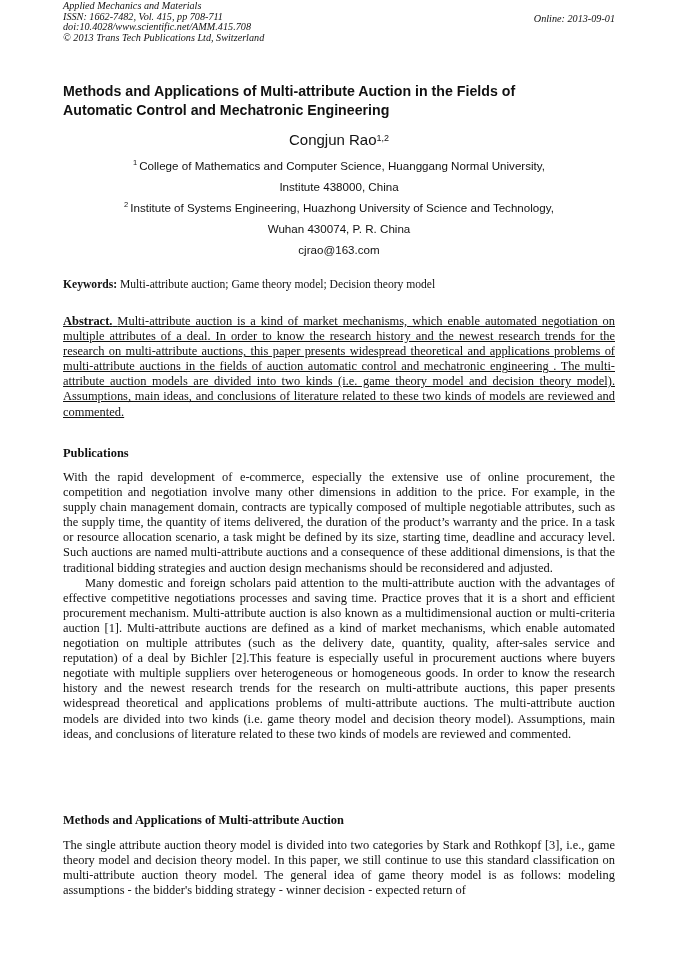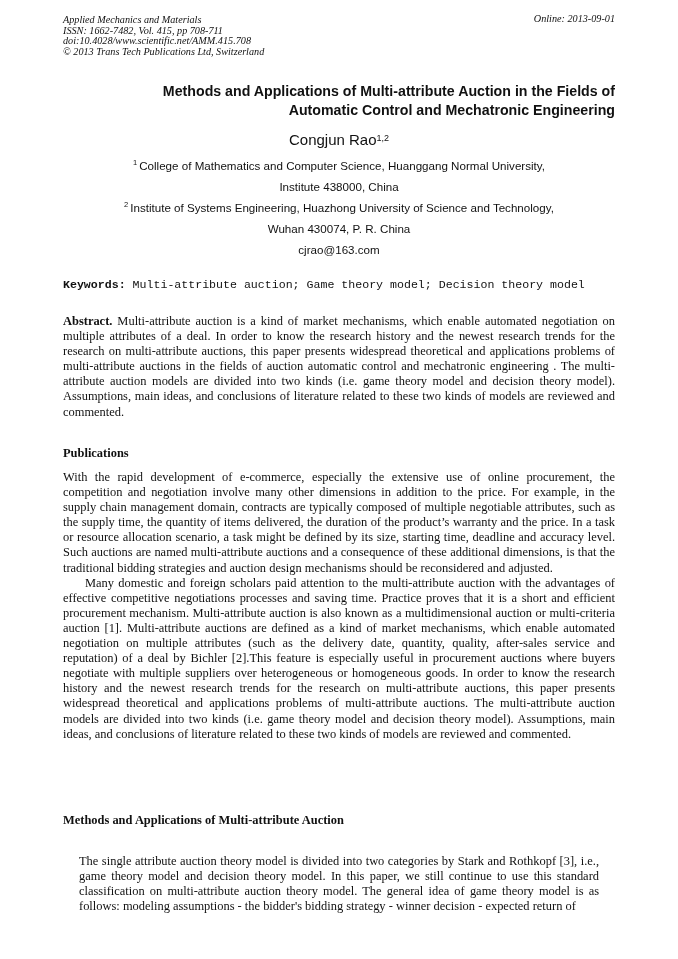--- a/index.html
+++ b/index.html
@@ -16,21 +16,21 @@
     }
     .page {
       position: absolute;
       left: 0; top: 0;
       width: 678px;
       height: 959px;
     }
     .header-left {
       position: absolute;
       left: 63px;
-      top: 15px;
+      top: 1px;
       font-family: "Liberation Serif", serif;
       font-style: italic;
       font-size: 10.2px;
       line-height: 10.6px;
       color: #111;
     }
     .header-right {
       position: absolute;
       right: 63px;
       top: 14px;
@@ -38,21 +38,21 @@
       font-style: italic;
       font-size: 10.2px;
       line-height: 10.6px;
       color: #111;
     }
     .title {
       position: absolute;
       left: 63px;
       width: 552px;
       top: 82px;
-      text-align: right;
+      text-align: left;
       font-family: "Liberation Sans", sans-serif;
       font-weight: bold;
       font-size: 14.2px;
       line-height: 18.5px;
       color: #111;
     }
     .author {
       position: absolute;
       left: 63px;
       width: 552px;
@@ -83,37 +83,38 @@
       vertical-align: top;
       position: relative;
       top: -3px;
       margin-right: 2px;
     }
     .keywords {
       position: absolute;
       left: 63px;
       width: 560px;
       top: 277px;
-      font-family: Liberation Mono, monospace;
+      font-family: Liberation Serif, serif;
       font-size: 11.6px;
       line-height: 15px;
     }
     .keywords b { font-weight: bold; }
     .body-text {
       font-family: "Liberation Serif", serif;
       font-size: 12.45px;
       line-height: 15.1px;
       text-align: justify;
       color: #111;
     }
     .abstract {
       position: absolute;
       left: 63px;
       width: 552px;
       top: 314px;
+      text-decoration: underline;
     }
     .abstract b { font-weight: bold; }
     .section-head {
       position: absolute;
       left: 63px;
       font-family: "Liberation Serif", serif;
       font-weight: bold;
       font-size: 12.45px;
       line-height: 15px;
     }
@@ -130,21 +131,21 @@
     }
     .intro-body p.indent {
       text-indent: 22px;
     }
     .methods-body {
       position: absolute;
       left: 63px;
       width: 552px;
       top: 838px;
     }
-    .methods-body p { margin: 16px; }
+    .methods-body p { margin: 0; }
   </style>
 </head>
 <body>
 
 <div class="page">
 
   <div class="header-left">
     <div>Applied Mechanics and Materials</div>
     <div>ISSN: 1662-7482, Vol. 415, pp 708-711</div>
     <div>doi:10.4028/www.scientific.net/AMM.415.708</div>

